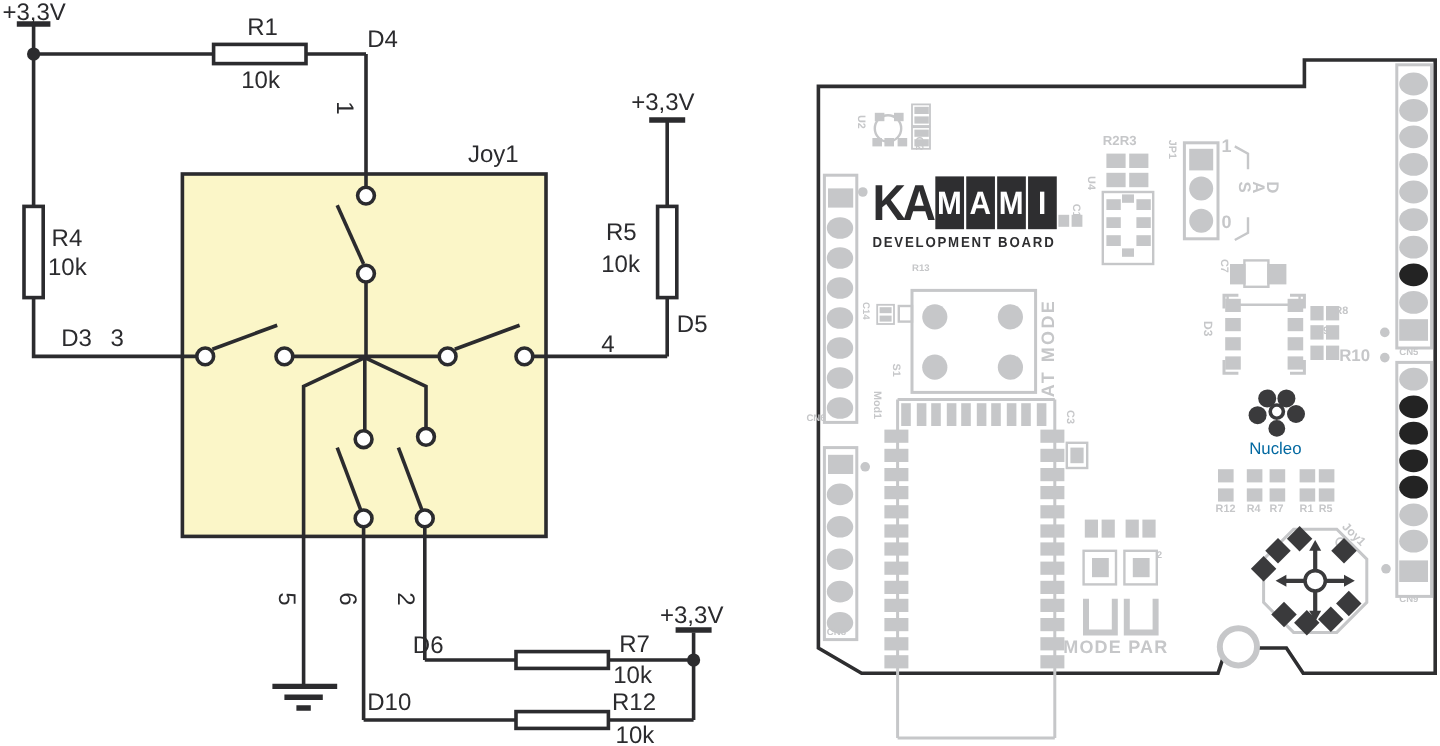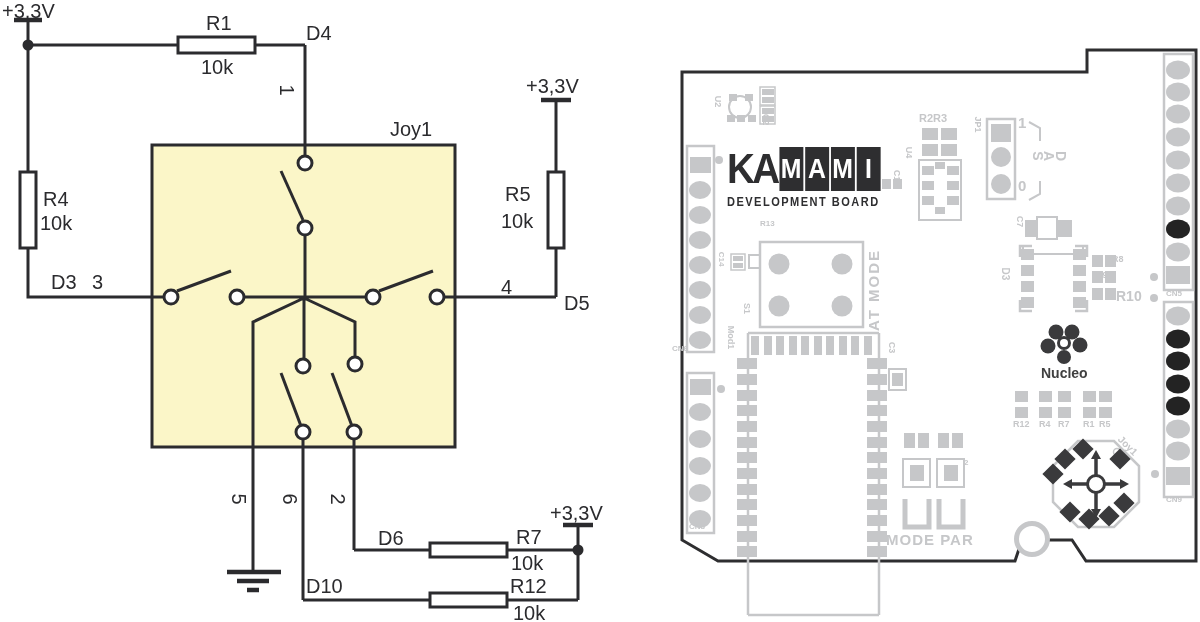--- a/index.html
+++ b/index.html
@@ -2,21 +2,21 @@
 <html><head>
 <meta charset="utf-8">
 <style>
   html,body{margin:0;padding:0;background:#fff;}
   #stage{position:relative;width:1200px;height:622px;background:#ffffff;overflow:hidden;
          font-family:"Liberation Sans",sans-serif;}
   svg{position:absolute;left:0;top:0;}
   .lbl{position:absolute;white-space:nowrap;line-height:1;font-family:"Liberation Sans",sans-serif;}
   .sch{color:#2b2b2e;font-size:20px;}
   .silk{color:#c6c7c9;font-weight:bold;font-size:9px;}
-  .silkd{color:#404040;font-weight:bold;font-size:9px;}
+  .silkd{color:#0369a1;font-weight:normal;font-size:9px;}
   .r90{transform:rotate(90deg);}
   .rm90{transform:rotate(-90deg);transform-origin:0 0;}
   .r45{transform:rotate(45deg);}
   .rotchars span{display:inline-block;transform:rotate(90deg);}
   
   .logo{position:absolute;left:727px;top:146px;width:170px;transform:scaleX(.92);transform-origin:0 0;color:#2e2e30;}
   .logo-row{display:flex;align-items:center;height:46px;}
   .logo-ka{font-size:42px;font-weight:bold;letter-spacing:-3px;color:#2e2e30;}
   .logo-block{display:inline-block;width:26px;height:44px;background:#2e2e30;color:#ffffff;
               font-size:27px;font-weight:bold;text-align:center;line-height:44px;margin-left:2px;}
@@ -349,25 +349,25 @@
 <div class="lbl sch r90" style="left:281px;top:80px">1</div>
 <div class="lbl sch" style="left:390px;top:119px">Joy1</div>
 <div class="lbl sch" style="left:43px;top:189px">R4</div>
 <div class="lbl sch" style="left:40px;top:213px">10k</div>
 <div class="lbl sch" style="left:51px;top:272px">D3</div>
 <div class="lbl sch" style="left:92px;top:272px">3</div>
 <div class="lbl sch" style="left:526px;top:76px">+3,3V</div>
 <div class="lbl sch" style="left:505px;top:184px">R5</div>
 <div class="lbl sch" style="left:501px;top:211px">10k</div>
 <div class="lbl sch" style="left:501px;top:277px">4</div>
-<div class="lbl sch" style="left:564px;top:293px">D5</div>
+<div class="lbl sch" style="left:564px;top:261px">D5</div>
 <div class="lbl sch r90" style="left:233px;top:489px">5</div>
 <div class="lbl sch r90" style="left:284px;top:489px">6</div>
 <div class="lbl sch r90" style="left:332px;top:489px">2</div>
-<div class="lbl sch" style="left:378px;top:528px">D6</div>
+<div class="lbl sch" style="left:344px;top:528px">D6</div>
 <div class="lbl sch" style="left:516px;top:527px">R7</div>
 <div class="lbl sch" style="left:511px;top:553px">10k</div>
 <div class="lbl sch" style="left:306px;top:576px">D10</div>
 <div class="lbl sch" style="left:510px;top:576px">R12</div>
 <div class="lbl sch" style="left:513px;top:603px">10k</div>
 <div class="lbl sch" style="left:550px;top:503px">+3,3V</div>
 
 <div class="logo">
   <div class="logo-row">
     <span class="logo-ka">KA</span>

